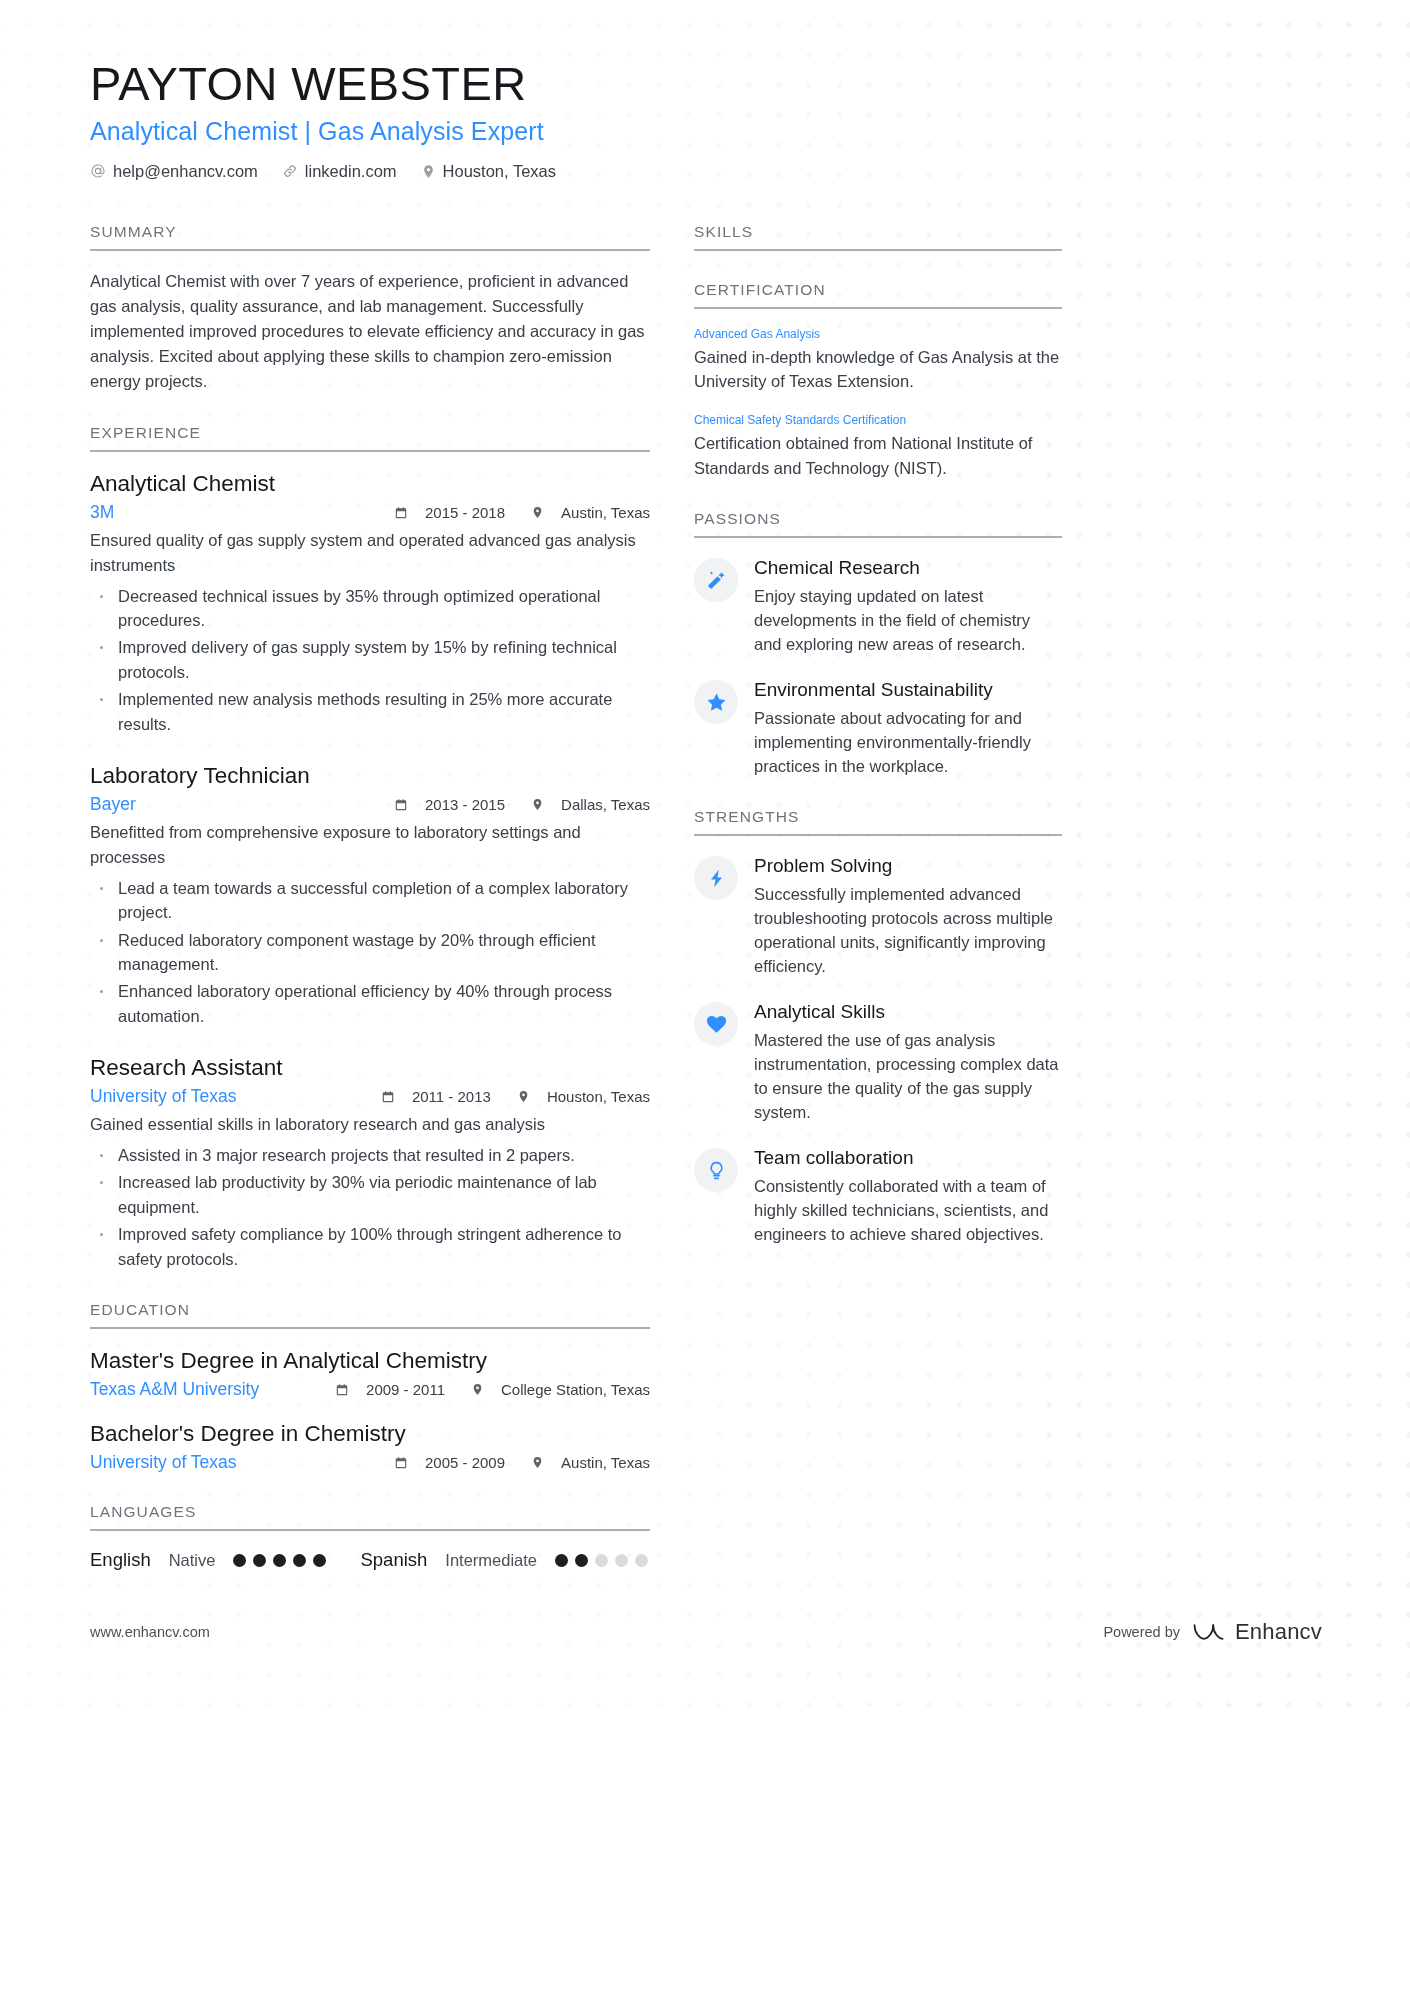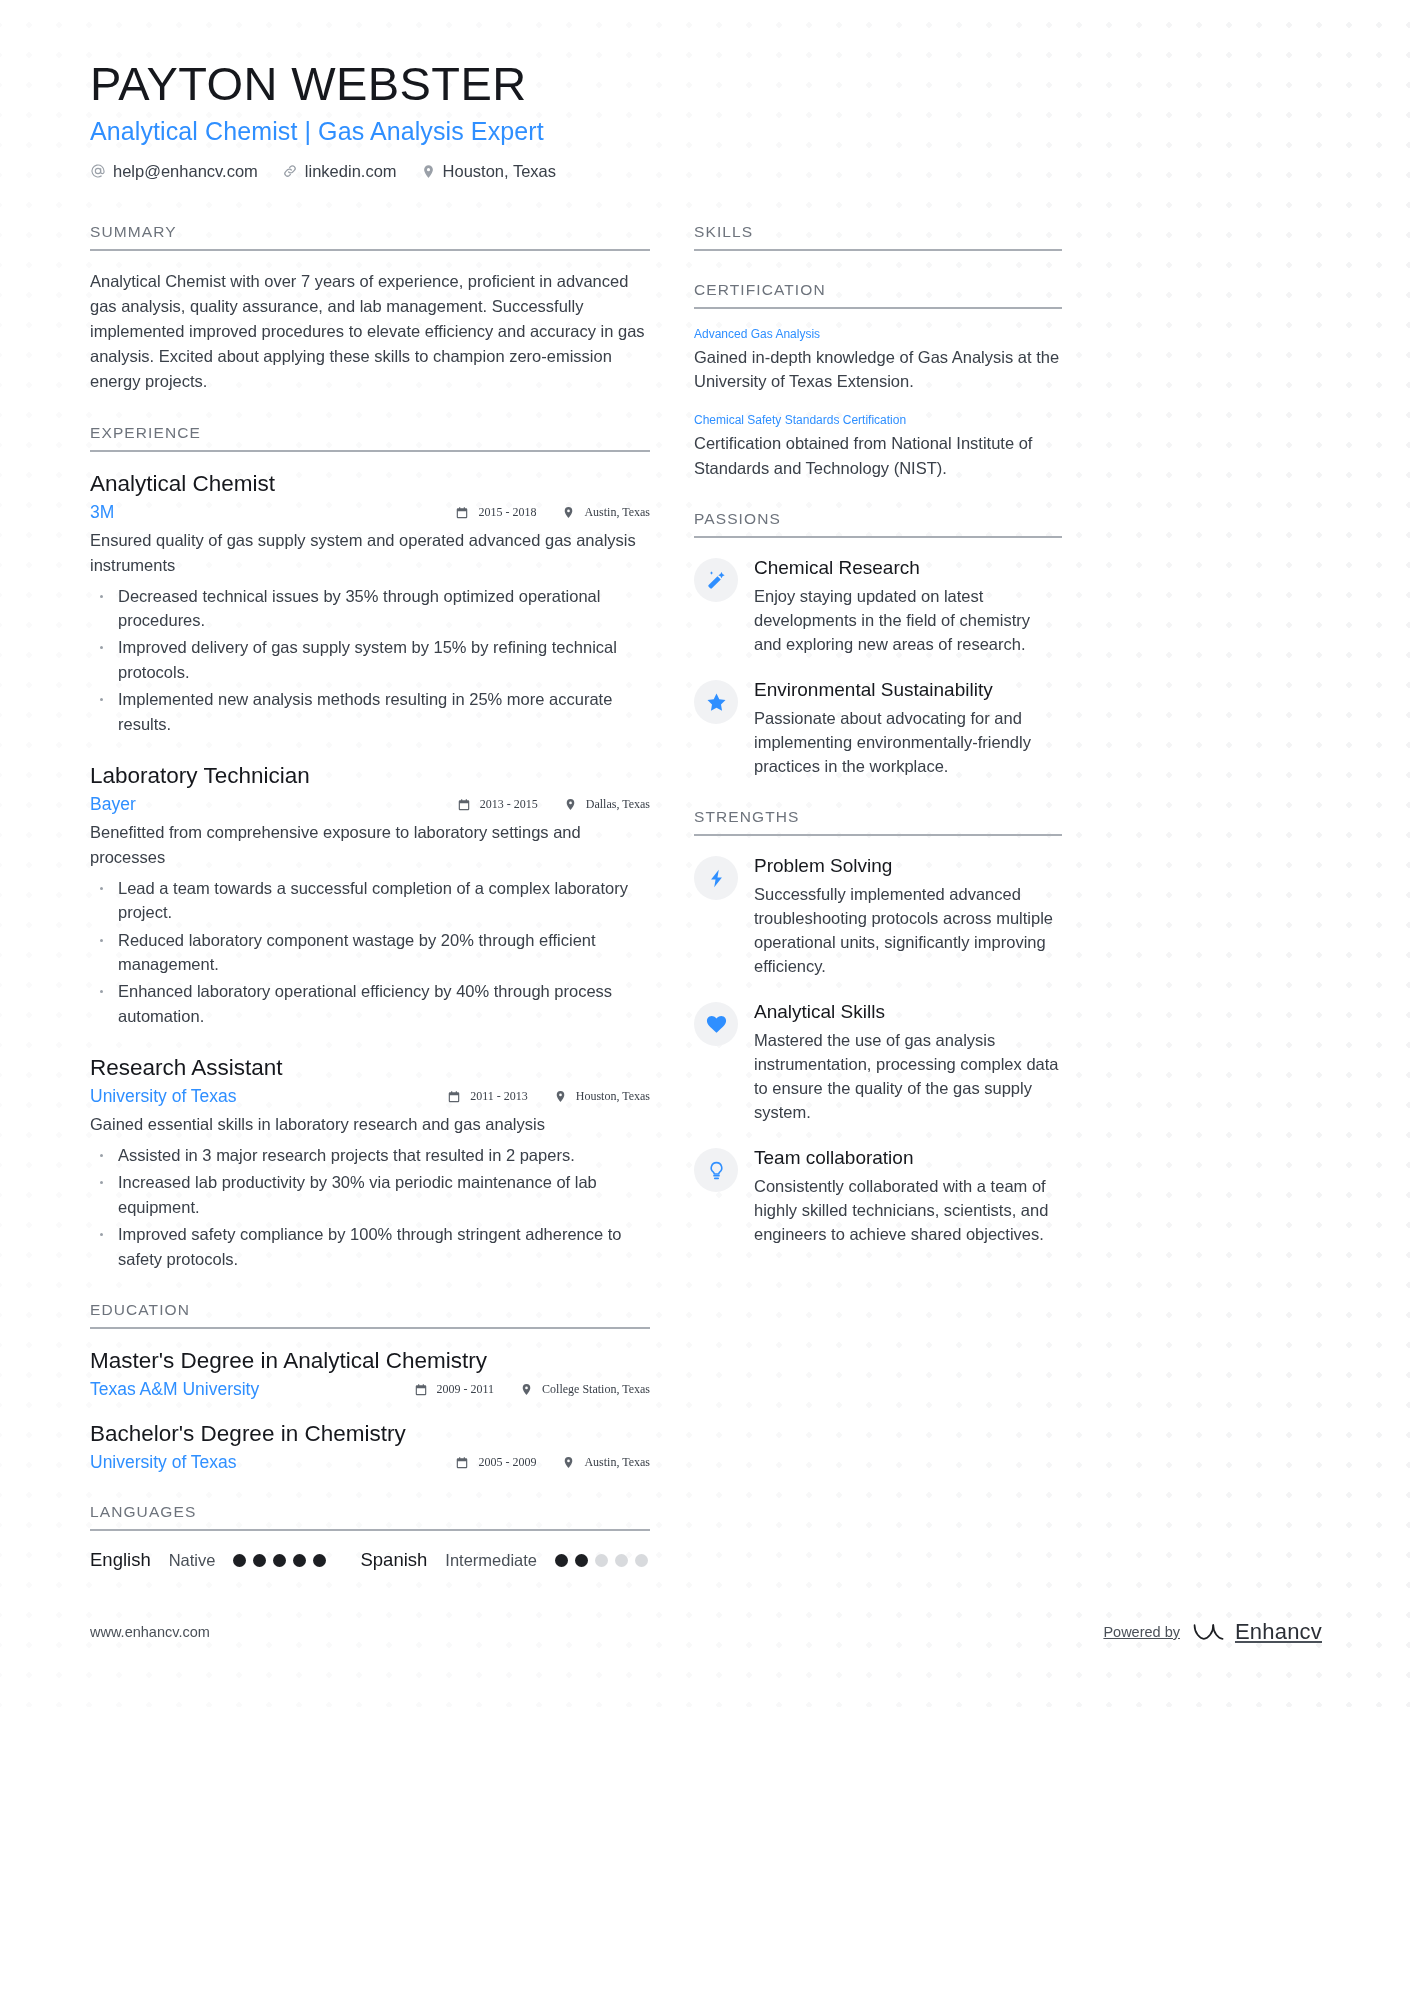--- a/index.html
+++ b/index.html
@@ -104,25 +104,24 @@
     margin-bottom: 5px;
   }
   .entry-org {
     font-size: 17.5px;
     color: #2f8fff;
   }
   .entry-right { display: flex; align-items: center; gap: 26px; }
   .meta-chip {
     display: flex;
     align-items: center;
-    gap: 9px;
-    font-size: 12px;
+    gap: 17px;
+    font-size: 15px;
     color: #3a4049;
     white-space: nowrap;
-    font-family: Liberation Serif, serif;
   }
   .meta-chip .ic { color: #5d636b; display: inline-flex; }
   .meta-chip .ic svg { display: block; }
   .entry-desc {
     font-size: 16.5px;
     line-height: 1.5;
     color: #3a4049;
     margin-bottom: 6px;
   }
   ul.bullets { list-style: none; }
@@ -205,21 +204,21 @@
     left: 90px;
     right: 88px;
     bottom: 62px;
     z-index: 3;
     display: flex;
     align-items: center;
     justify-content: space-between;
     font-size: 14.5px;
     color: #4a5058;
   }
-  .powered { display: flex; align-items: center; gap: 12px; text-decoration: underline; }
+  .powered { display: flex; align-items: center; gap: 12px; }
   .powered-label { color: #4a5058; font-size: 14.5px; }
   .brand { display: flex; align-items: center; gap: 9px; }
   .brand-name { font-size: 22px; color: #2b2f36; letter-spacing: 0.2px; }
 </style>
 </head>
 <body>
 
 <div class="page">
   <div class="content">
 

